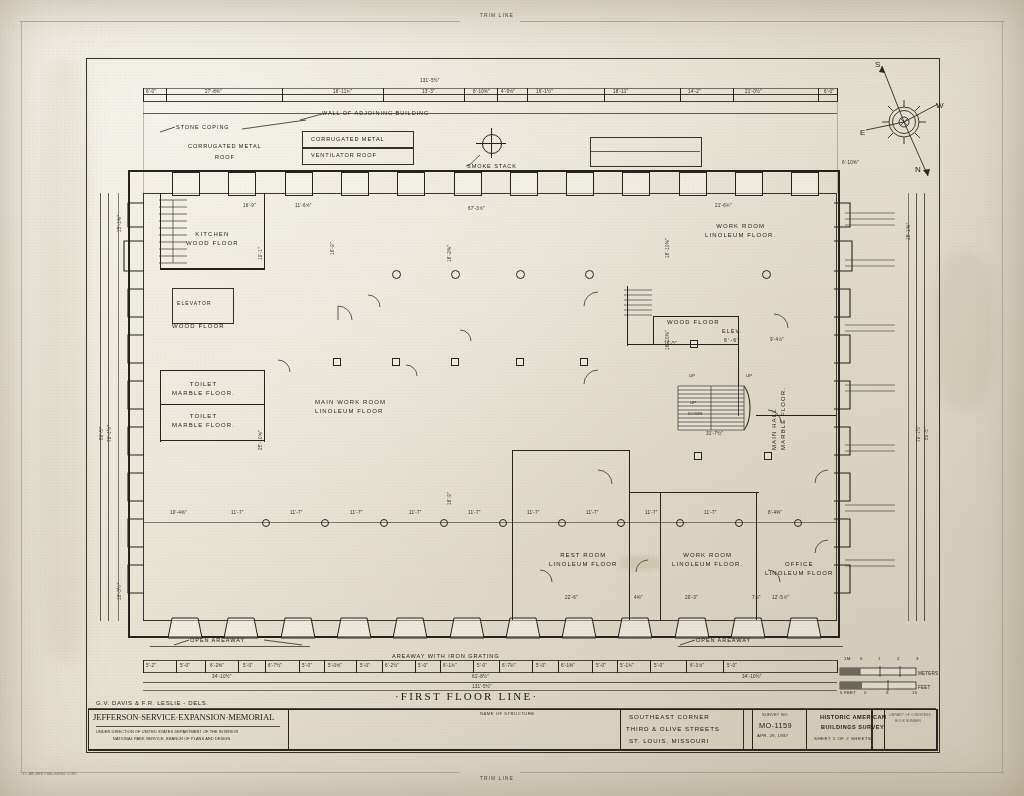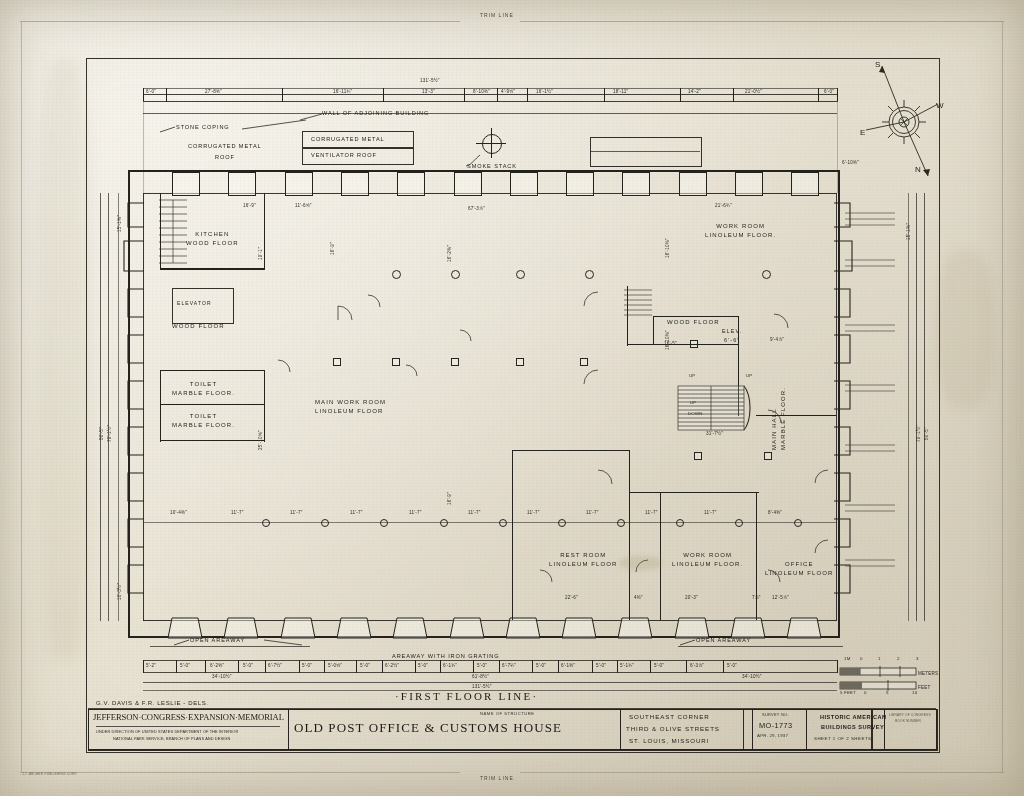--- a/index.html
+++ b/index.html
@@ -582,33 +582,32 @@
   <div class="ln" style="left:88px;top:749px;width:848px;height:1.4px;"></div>
   <div class="ln" style="left:88px;top:709px;width:1.4px;height:41px;"></div>
   <div class="ln" style="left:936px;top:709px;width:1.4px;height:41px;"></div>
   <div class="ln" style="left:288px;top:709px;width:1.1px;height:41px;"></div>
   <div class="ln" style="left:620px;top:709px;width:1.1px;height:41px;"></div>
   <div class="ln" style="left:752px;top:709px;width:1.1px;height:41px;"></div>
   <div class="ln" style="left:806px;top:709px;width:1.1px;height:41px;"></div>
   <div class="ln" style="left:884px;top:709px;width:1.1px;height:41px;"></div>
   <div class="ln" style="left:96px;top:726px;width:184px;height:.7px;opacity:.75;"></div>
 
-  <div class="lbl" style="left:93px;top:712px;font-size:8.6px;letter-spacing:-.1px;font-family:'Liberation Serif',serif;color:#1d1b16;">JEFFERSON·CONGRESS·EXPANSION·MEMORIAL</div>
+  <div class="lbl" style="left:93px;top:712px;font-size:8.6px;letter-spacing:-.1px;font-family:'Liberation Serif',serif;color:#1d1b16;">JEFFERSON·SERVICE·EXPANSION·MEMORIAL</div>
   <div class="lbl" style="left:96px;top:729px;font-size:3.9px;letter-spacing:.1px;color:#2c2a22;">UNDER DIRECTION OF UNITED STATES DEPARTMENT OF THE INTERIOR</div>
   <div class="lbl" style="left:113px;top:736px;font-size:3.9px;letter-spacing:.1px;color:#2c2a22;">NATIONAL PARK SERVICE, BRANCH OF PLANS AND DESIGN</div>
 
   <div class="lbl" style="left:480px;top:711px;font-size:4.2px;letter-spacing:.5px;color:#34312a;">NAME OF STRUCTURE</div>
-  <div class="lbl" style="left:294px;top:720px;font-size:13px;letter-spacing:1.1px;font-family:'Liberation Serif',serif;color:#1b1914;">OLD POST OFFICE &amp; CUSTOMS HOUSE</div>
 
   <div class="lbl" style="left:629px;top:713px;font-size:6.2px;letter-spacing:.9px;color:#22201a;">SOUTHEAST CORNER</div>
   <div class="lbl" style="left:626px;top:725px;font-size:6.2px;letter-spacing:.9px;color:#22201a;">THIRD &amp; OLIVE STREETS</div>
   <div class="lbl" style="left:629px;top:737px;font-size:6.2px;letter-spacing:.9px;color:#22201a;">ST. LOUIS, MISSOURI</div>
 
   <div class="lbl" style="left:762px;top:712px;font-size:3.9px;letter-spacing:.3px;color:#34312a;">SURVEY NO.</div>
-  <div class="lbl" style="left:759px;top:721px;font-size:7.4px;letter-spacing:.4px;color:#1d1b16;">MO-1773</div>
+  <div class="lbl" style="left:759px;top:721px;font-size:7.4px;letter-spacing:.4px;color:#1d1b16;">MO-1159</div>
   <div class="lbl" style="left:757px;top:733px;font-size:4.4px;letter-spacing:.2px;color:#34312a;">APR. 29, 1937</div>
 
   <div class="lbl" style="left:820px;top:714px;font-size:5.6px;letter-spacing:.5px;color:#22201a;font-weight:bold;">HISTORIC AMERICAN</div>
   <div class="lbl" style="left:821px;top:724px;font-size:5.6px;letter-spacing:.5px;color:#22201a;font-weight:bold;">BUILDINGS SURVEY</div>
   <div class="lbl" style="left:814px;top:736px;font-size:4.4px;letter-spacing:.5px;color:#2c2a22;">SHEET  1  OF  2  SHEETS</div>
 
   <div class="lbl" style="left:889px;top:713px;font-size:3.2px;letter-spacing:.2px;color:#5a564b;">LIBRARY OF CONGRESS</div>
   <div class="lbl" style="left:895px;top:719px;font-size:3.2px;letter-spacing:.2px;color:#5a564b;">BOOK NUMBER</div>
 
   <div class="lbl" style="left:22px;top:772px;font-size:3.2px;letter-spacing:.2px;color:#6a6658;">J.T. ARCHER PUBLISHING CORP.</div>

